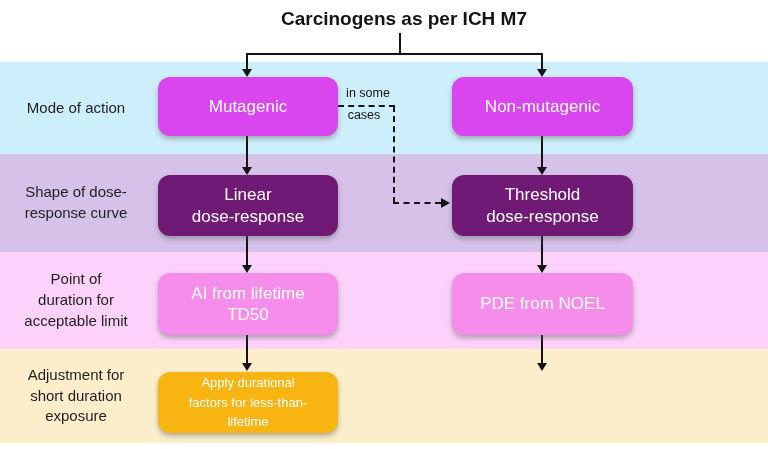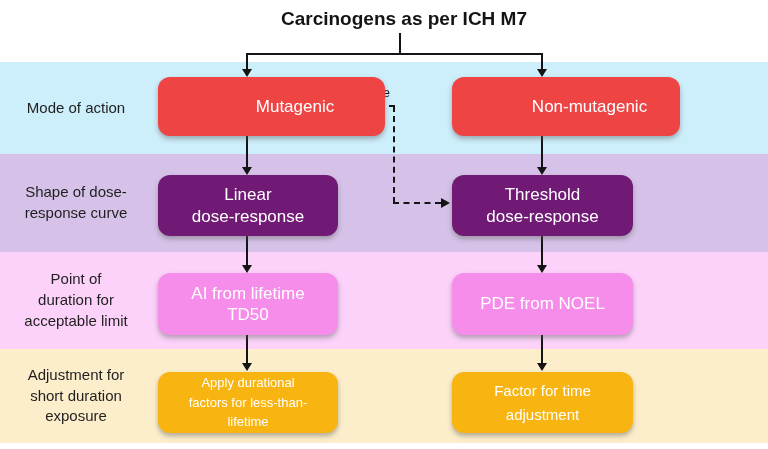--- a/index.html
+++ b/index.html
@@ -33,21 +33,21 @@
     box-shadow:0 3px 5px rgba(90,90,90,.45);
   }
   .col-left{left:158px;width:180px;}
   .col-right{left:452px;width:181px;}
   .row1{top:77px;height:59px;font-size:17px;}
   .row2{top:175px;height:61px;font-size:17px;}
   .row3{top:273px;height:62px;font-size:17px;}
   .row4{top:372px;height:61px;}
   .row4.col-left{font-size:13px;line-height:1.5;}
   .row4.col-right{font-size:15px;line-height:1.55;}
-  .blue{background:#ef4444;padding-left:47px;}
+  .blue{background:#d946ef;}
   .purple{background:#701a75;}
   .pink{background:#f78deb;}
   .orange{background:#f8b410;}
 
   .vline{position:absolute;width:2px;background:#141414;}
   .hline{position:absolute;height:2px;background:#141414;}
   .arrow-down{
     position:absolute;width:0;height:0;
     border-left:5px solid transparent;border-right:5px solid transparent;border-top:8px solid #141414;
   }
@@ -117,16 +117,14 @@
   <div class="node col-left row2 purple">Linear
 dose-response</div>
   <div class="node col-right row2 purple">Threshold
 dose-response</div>
   <div class="node col-left row3 pink">AI from lifetime
 TD50</div>
   <div class="node col-right row3 pink">PDE from NOEL</div>
   <div class="node col-left row4 orange">Apply durational
 factors for less-than-
 lifetime</div>
-  <div class="node col-right row4 orange">Factor for time
-adjustment</div>
 
 </div>
 
 </body></html>

